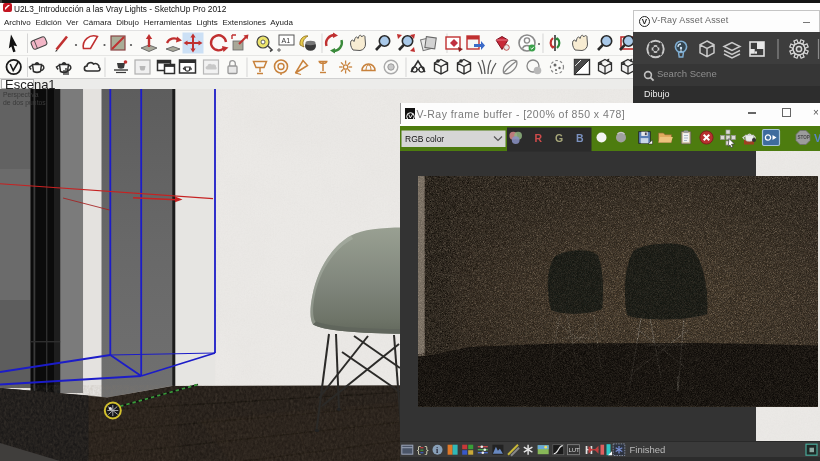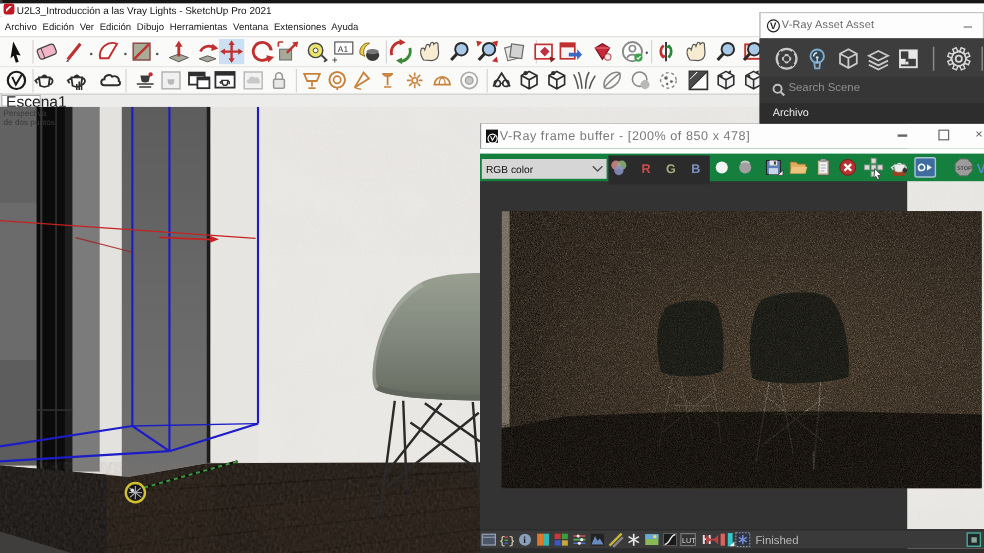--- a/index.html
+++ b/index.html
@@ -9,24 +9,24 @@
 <body>
 
 <div class="abs" style="left:0;top:0;width:820px;height:2.5px;background:#161616"></div>
 <div class="abs" style="left:812px;top:4.5px;width:5px;height:1.5px;background:#999"></div>
 <div class="abs" style="left:0;top:0;width:1.5px;height:89px;background:#444"></div>
 
 <div class="abs" style="left:0;top:2.5px;width:820px;height:11.5px;background:#fff"></div>
 <div class="abs" style="left:3px;top:3px;width:9px;height:9px;background:#c41522;border-radius:2px">
  <div class="abs" style="left:2px;top:2px;width:5px;height:5px;background:#fff;clip-path:polygon(0 100%,100% 0,60% 0,0 55%)"></div>
 </div>
-<div class="abs" style="left:14px;top:2.5px;width:500px;height:12px;font-size:8.3px;line-height:12px;color:#111">U2L3_Introducción a las Vray Lights - SketchUp Pro 2021</div>
+<div class="abs" style="left:14px;top:2.5px;width:500px;height:12px;font-size:8.3px;line-height:12px;color:#111">U2L3_Introducción a las Vray Lights - SketchUp Pro 2012</div>
 
 <div class="abs" style="left:0;top:14px;width:820px;height:16px;background:#fff"></div>
-<div class="abs" style="left:4px;top:14px;height:16px;font-size:8px;line-height:17px;color:#1a1a1a;word-spacing:2.5px">Archivo Edición Ver Edición Dibujo Herramientas Ventana Extensiones Ayuda</div>
+<div class="abs" style="left:4px;top:14px;height:16px;font-size:8px;line-height:17px;color:#1a1a1a;word-spacing:2.5px">Archivo Edición Ver Cámara Dibujo Herramientas Lights Extensiones Ayuda</div>
 
 <div id="toolbars" class="abs" style="left:0;top:30px;width:820px;height:48px;background:#fbfbfa">
     <svg width="640" height="48" viewBox="0 0 640 48" style="position:absolute;left:0;top:0">
       <rect x="0" y="0" width="640" height="48" fill="#fafaf8"></rect>
       <line x1="0" y1="0.5" x2="640" y2="0.5" stroke="#e2e2e2" stroke-width="1"></line>
       <line x1="0" y1="25.5" x2="640" y2="25.5" stroke="#e6e6e4" stroke-width="1"></line>
       <line x1="27.5" y1="3.5" x2="27.5" y2="23" stroke="#d5d5d5" stroke-width="1"></line>
       <line x1="322" y1="3.5" x2="322" y2="23" stroke="#d5d5d5" stroke-width="1"></line>
       <line x1="447" y1="3.5" x2="447" y2="23" stroke="#d5d5d5" stroke-width="1"></line>
       <line x1="543" y1="3.5" x2="543" y2="23" stroke="#d5d5d5" stroke-width="1"></line>
@@ -434,21 +434,21 @@
   <div class="abs" style="left:0;top:0;width:420px;height:20.5px;background:#fdfdfd;border-left:1px solid #999;box-sizing:border-box"></div>
   <div class="abs" style="left:4.7px;top:4.8px;width:10.8px;height:10.8px;background:#111"><svg width="11" height="11" viewBox="0 0 11 11">
         <circle cx="5.5" cy="5.5" r="3.8" fill="none" stroke="#fff" stroke-width="1"></circle>
         <path d="M3.8,3.5 L5.3,7 L7.8,2.8" fill="none" stroke="#fff" stroke-width="0.9"></path>
       </svg></div>
   <div class="abs" style="left:16.5px;top:3.5px;font-size:10.5px;letter-spacing:0.45px;color:#7a7a7a;line-height:14px">V-Ray frame buffer - [200% of 850 x 478]</div>
   <div class="abs" style="left:348px;top:9px;width:8px;height:1.5px;background:#666"></div>
   <div class="abs" style="left:382px;top:5px;width:7px;height:7px;border:1px solid #666"></div>
   <div class="abs" style="left:413px;top:4px;font-size:10px;color:#555">×</div>
 
-  <div id="vfbtoolbar" class="abs" style="left:0;top:20.5px;width:420px;height:27px;background:#15803d;border-top:4px solid #ffffff;box-sizing:border-box">
+  <div id="vfbtoolbar" class="abs" style="left:0;top:20.5px;width:420px;height:27px;background:#4d7c0f;border-top:2px solid #ffffff;box-sizing:border-box">
       <svg width="420" height="27" viewBox="0 0 420 27" style="position:absolute;left:0;top:0">
         <rect x="107" y="1.5" width="84.5" height="24" fill="#2b2b2b"></rect>
         <rect x="1.5" y="4.5" width="104" height="16.5" fill="#d6d6d6"></rect>
         <text x="5" y="16" font-family="Liberation Sans" font-size="8.5" fill="#111">RGB color</text>
         <path d="M94,10.5 L98,14.5 L102,10.5" fill="none" stroke="#555" stroke-width="1.2"></path>
         <g transform="translate(115.5,11.5)">
           <circle cx="-2.2" cy="-1.8" r="3.9" fill="#c47f7f" opacity="0.95"></circle>
           <circle cx="2.6" cy="-1.8" r="3.9" fill="#8fb57f" opacity="0.85"></circle>
           <circle cx="0.2" cy="2.6" r="3.9" fill="#8a92c4" opacity="0.85"></circle>
         </g>
@@ -748,14 +748,14 @@
   <div class="abs" style="left:0;top:54.5px;width:187px;height:21.5px;background:#363636"></div>
   <div class="abs" style="left:10px;top:58px;width:9px;height:9px;">
     <svg width="12" height="12" viewBox="0 0 12 12">
         <circle cx="5" cy="5" r="3.4" fill="none" stroke="#c0c0c0" stroke-width="1.6"></circle>
         <line x1="7.6" y1="7.6" x2="10.6" y2="10.6" stroke="#c0c0c0" stroke-width="1.8"></line>
       </svg>
   </div>
   <div class="abs" style="left:24px;top:58.5px;font-size:9.5px;color:#8f8f8f">Search Scene</div>
 
   <div class="abs" style="left:0;top:76px;width:187px;height:17.5px;background:#2d2d2d"></div>
-  <div class="abs" style="left:11px;top:79px;font-size:9px;color:#ececec">Archivo</div>
+  <div class="abs" style="left:11px;top:79px;font-size:9px;color:#ececec">Dibujo</div>
 </div>
 
 </body></html>

